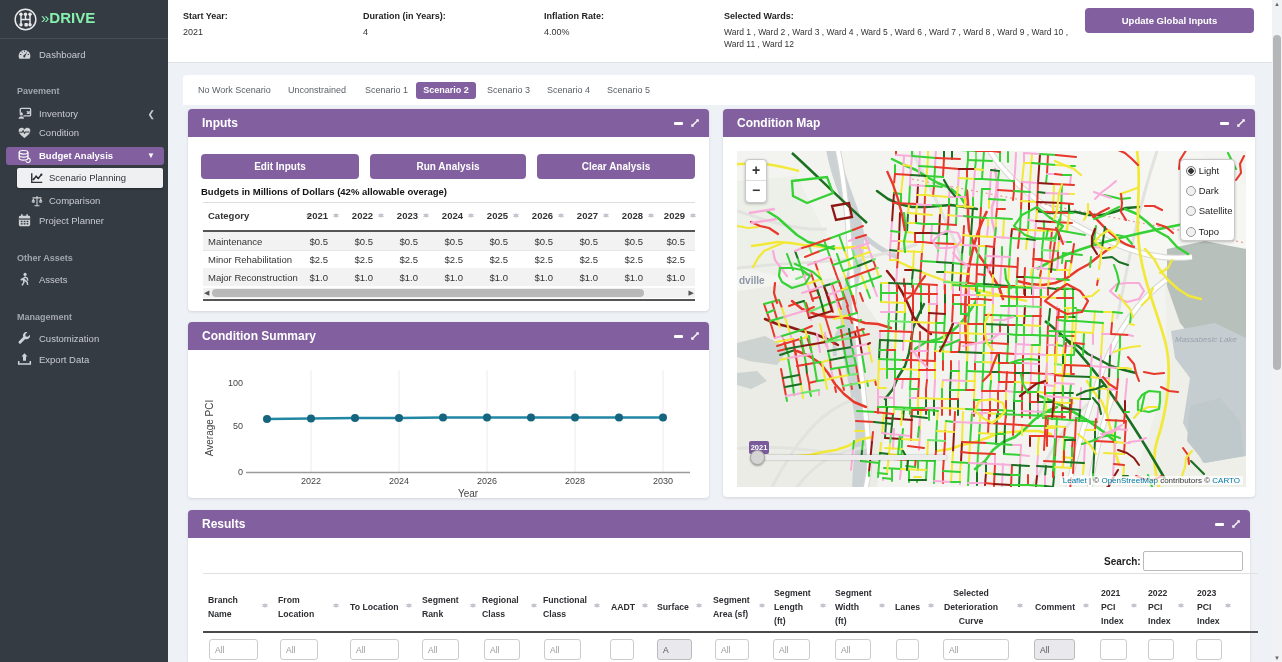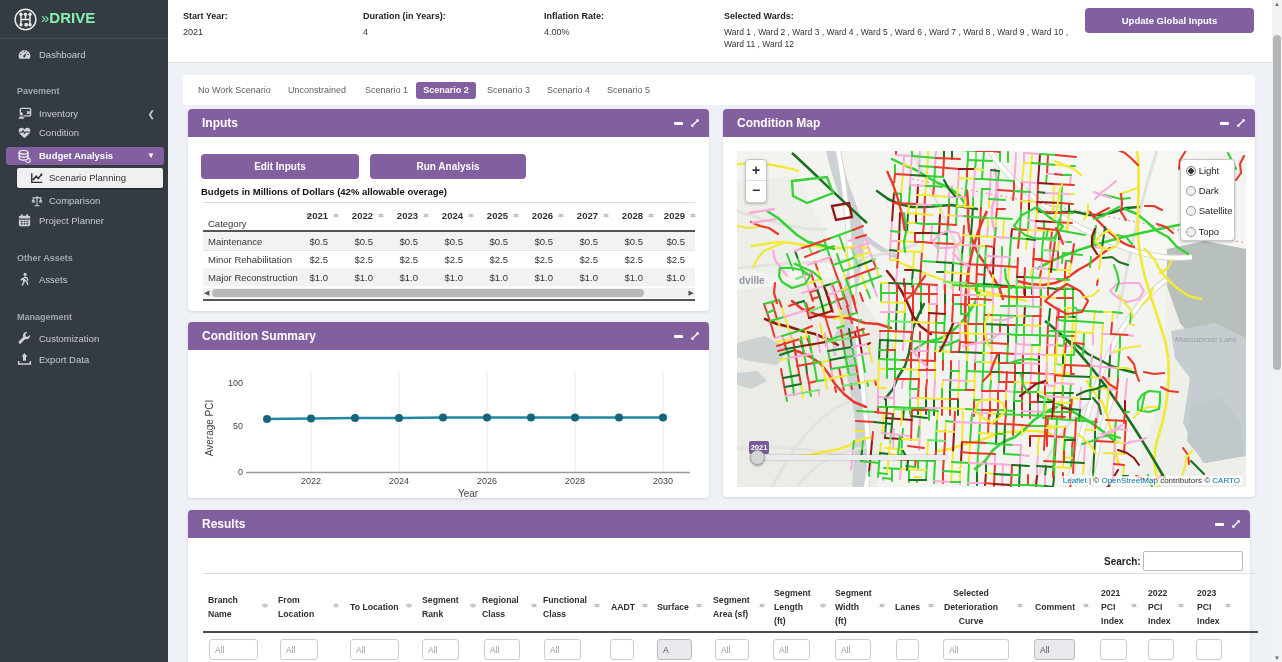--- a/index.html
+++ b/index.html
@@ -210,24 +210,25 @@
   <div class="phead">
         <span class="t">Inputs</span>
     <span class="pminus"></span>
     <svg class="pexp" width="12" height="12" viewBox="0 0 12 12">
           <path d="M3 9L9 3" stroke="#fff" stroke-width="1.5"></path>
           <path d="M2.2 9.8l.3-3 2.7 2.7zM9.8 2.2l-.3 3-2.7-2.7z" fill="#fff"></path>
         </svg>
   </div>
   <div class="pbtn" style="left:13px;top:45px;width:158px">Edit Inputs</div>
   <div class="pbtn" style="left:182px;top:45px;width:156px">Run Analysis</div>
+  <div class="pbtn" style="left:349px;top:45px;width:158px">Clear Analysis</div>
   <div style="position:absolute;left:13px;top:77px;font-size:9.5px;font-weight:bold;color:#111">Budgets in Millions of Dollars (42% allowable overage)</div>
   <div id="btable" style="position:absolute;left:15px;top:93px;width:492px;height:92px;font-size:9.5px;color:#333">
     <div style="position:absolute;left:0;top:0;width:492px;height:1px;background:#ddd"></div>
-    <div style="position:absolute;left:5px;top:16px;font-weight:normal">Category</div>
+    <div style="position:absolute;left:5px;top:8px;font-weight:bold">Category</div>
         <span class="sort" style="position:absolute;left:100px;top:8px"></span>
     <div style="position:absolute;left:89px;top:8px;width:36px;text-align:right;font-weight:bold">2021</div>
         <span class="sort" style="position:absolute;left:127px;top:8px"></span>
         <div style="position:absolute;left:134px;top:8px;width:36px;text-align:right;font-weight:bold">2022</div>
         <span class="sort" style="position:absolute;left:172px;top:8px"></span>
         <div style="position:absolute;left:179px;top:8px;width:36px;text-align:right;font-weight:bold">2023</div>
         <span class="sort" style="position:absolute;left:217px;top:8px"></span>
         <div style="position:absolute;left:224px;top:8px;width:36px;text-align:right;font-weight:bold">2024</div>
         <span class="sort" style="position:absolute;left:262px;top:8px"></span>
         <div style="position:absolute;left:269px;top:8px;width:36px;text-align:right;font-weight:bold">2025</div>

